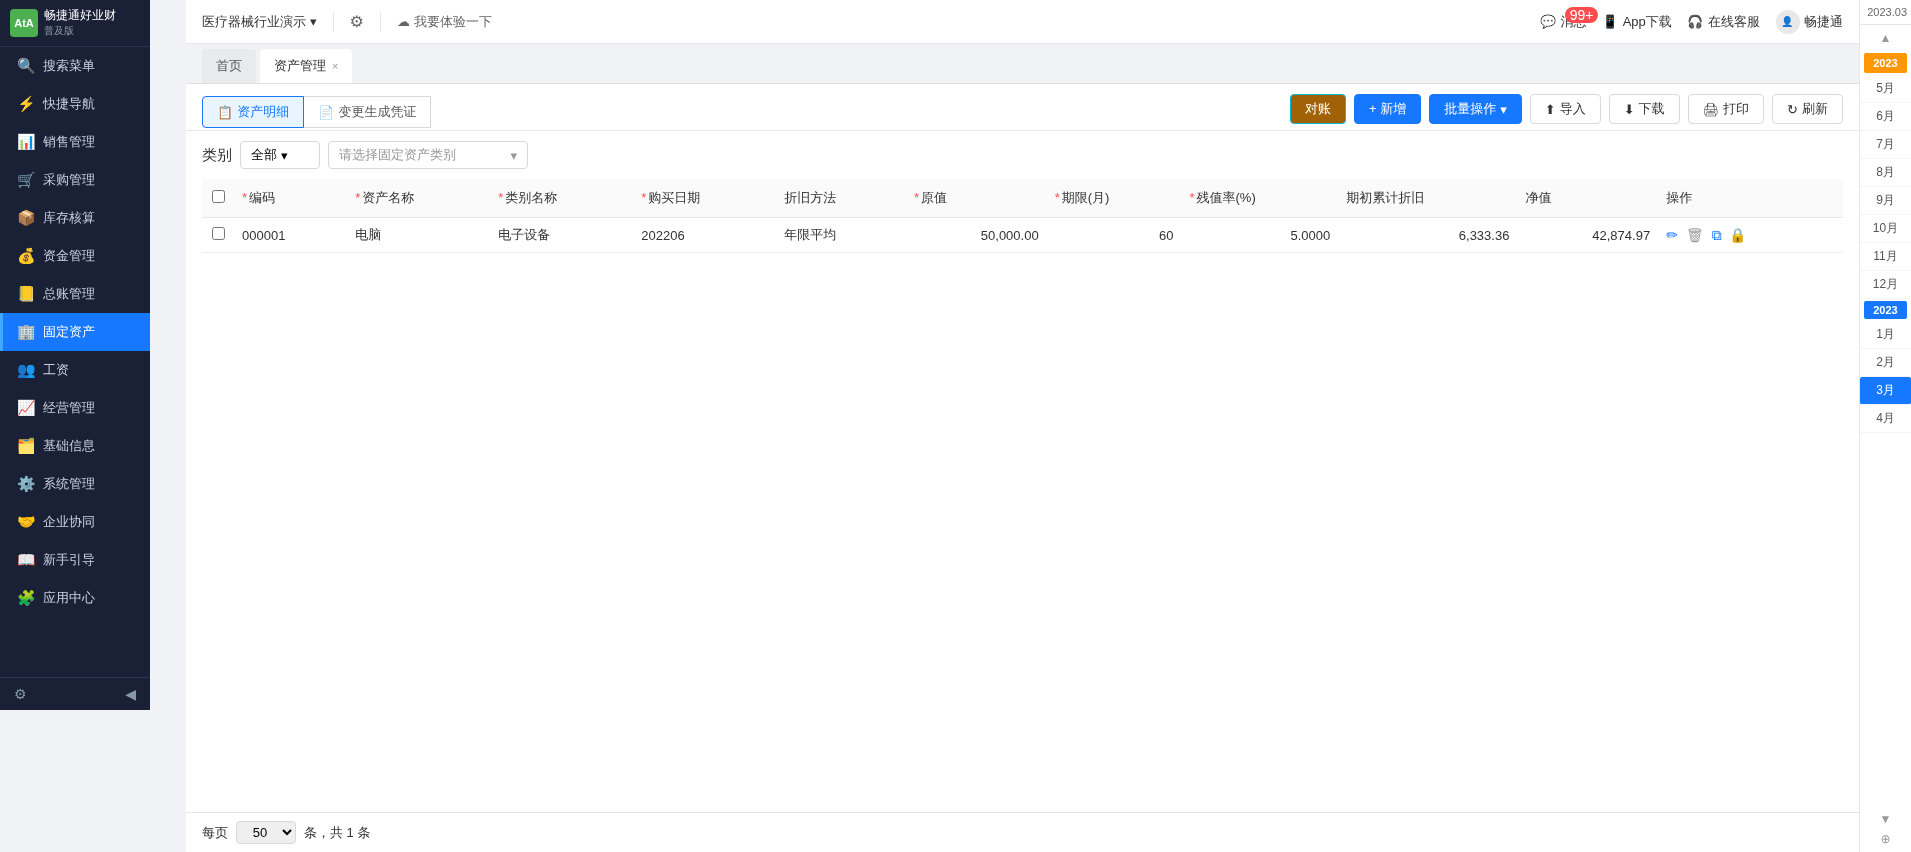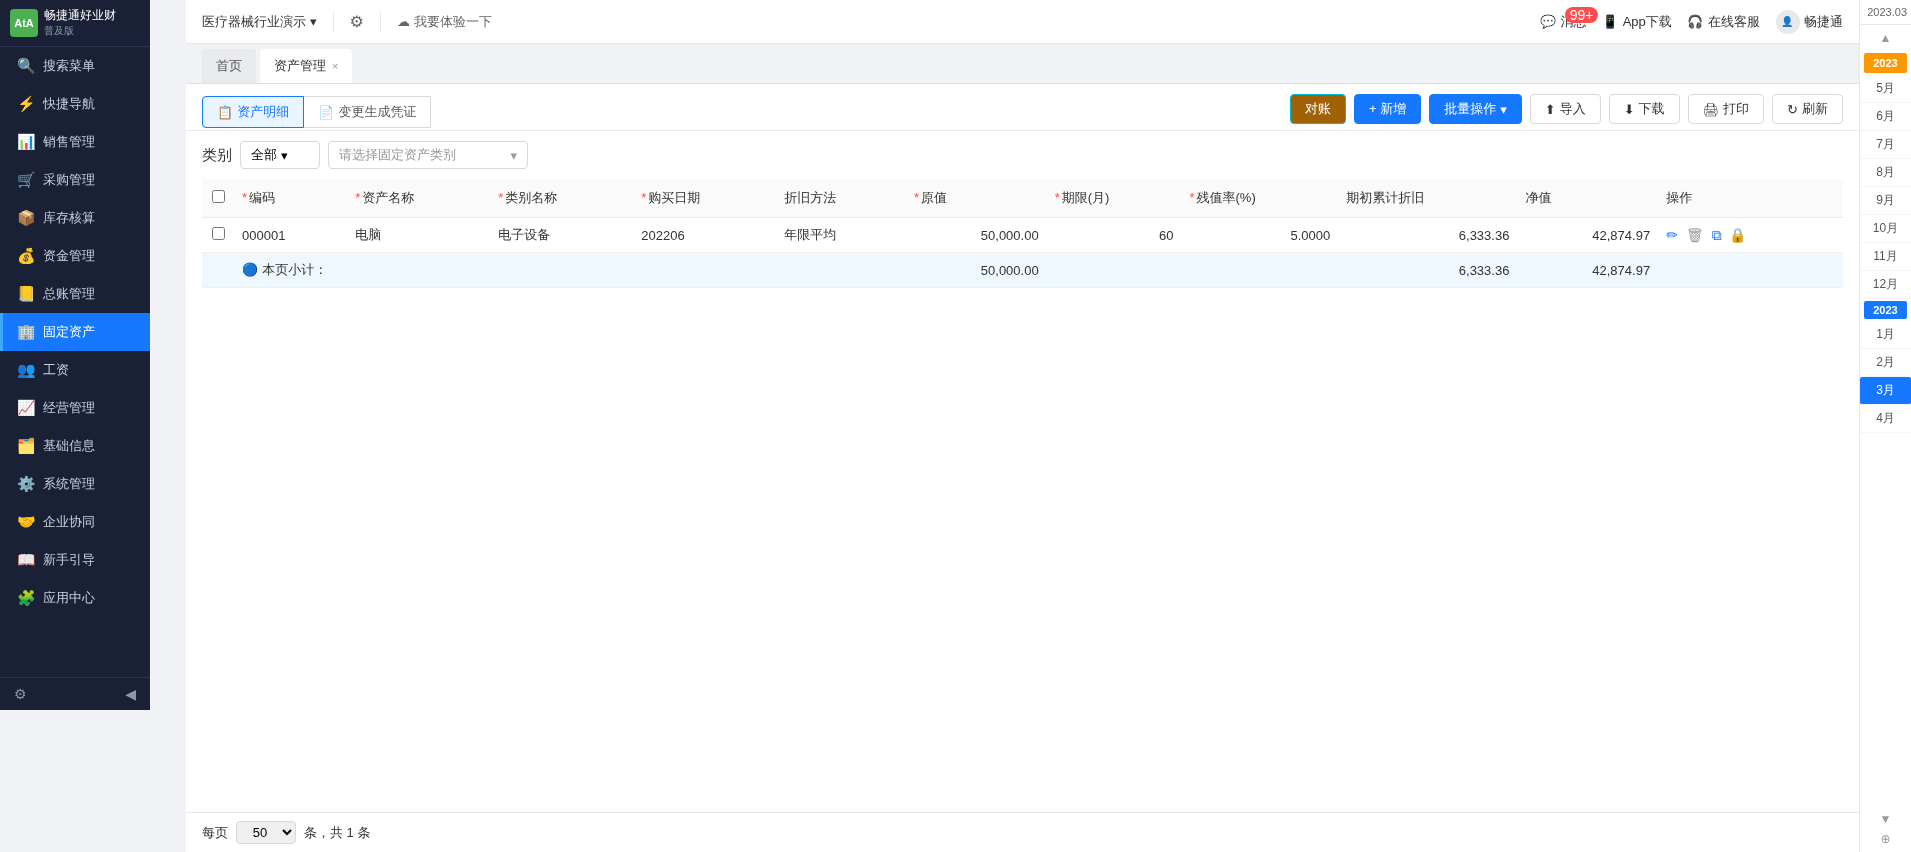--- a/index.html
+++ b/index.html
@@ -480,32 +480,20 @@
     <td style="text-align:right">42,874.97</td>
     <td>
       <div class="action-icons">
         <span class="action-icon" title="编辑">✏</span>
         <span class="action-icon" title="删除" style="color:#999">🗑</span>
         <span class="action-icon" title="复制">⧉</span>
         <span class="action-icon" title="更多">🔒</span>
       </div>
     </td>
   </tr>
-            <tr class="subtotal-row">
-  <td></td>
-  <td colspan="5">
-    <span class="subtotal-icon">🔵</span>本页小计：
-  </td>
-  <td style="text-align:right">50,000.00</td>
-  <td></td>
-  <td></td>
-  <td style="text-align:right">6,333.36</td>
-  <td style="text-align:right">42,874.97</td>
-  <td></td>
-</tr>
           </tbody>
       </table>
     </div>
 
     <div class="pagination">
       <span>每页</span>
       <select>
         <option>50</option>
         <option>10</option>
         <option>20</option>

